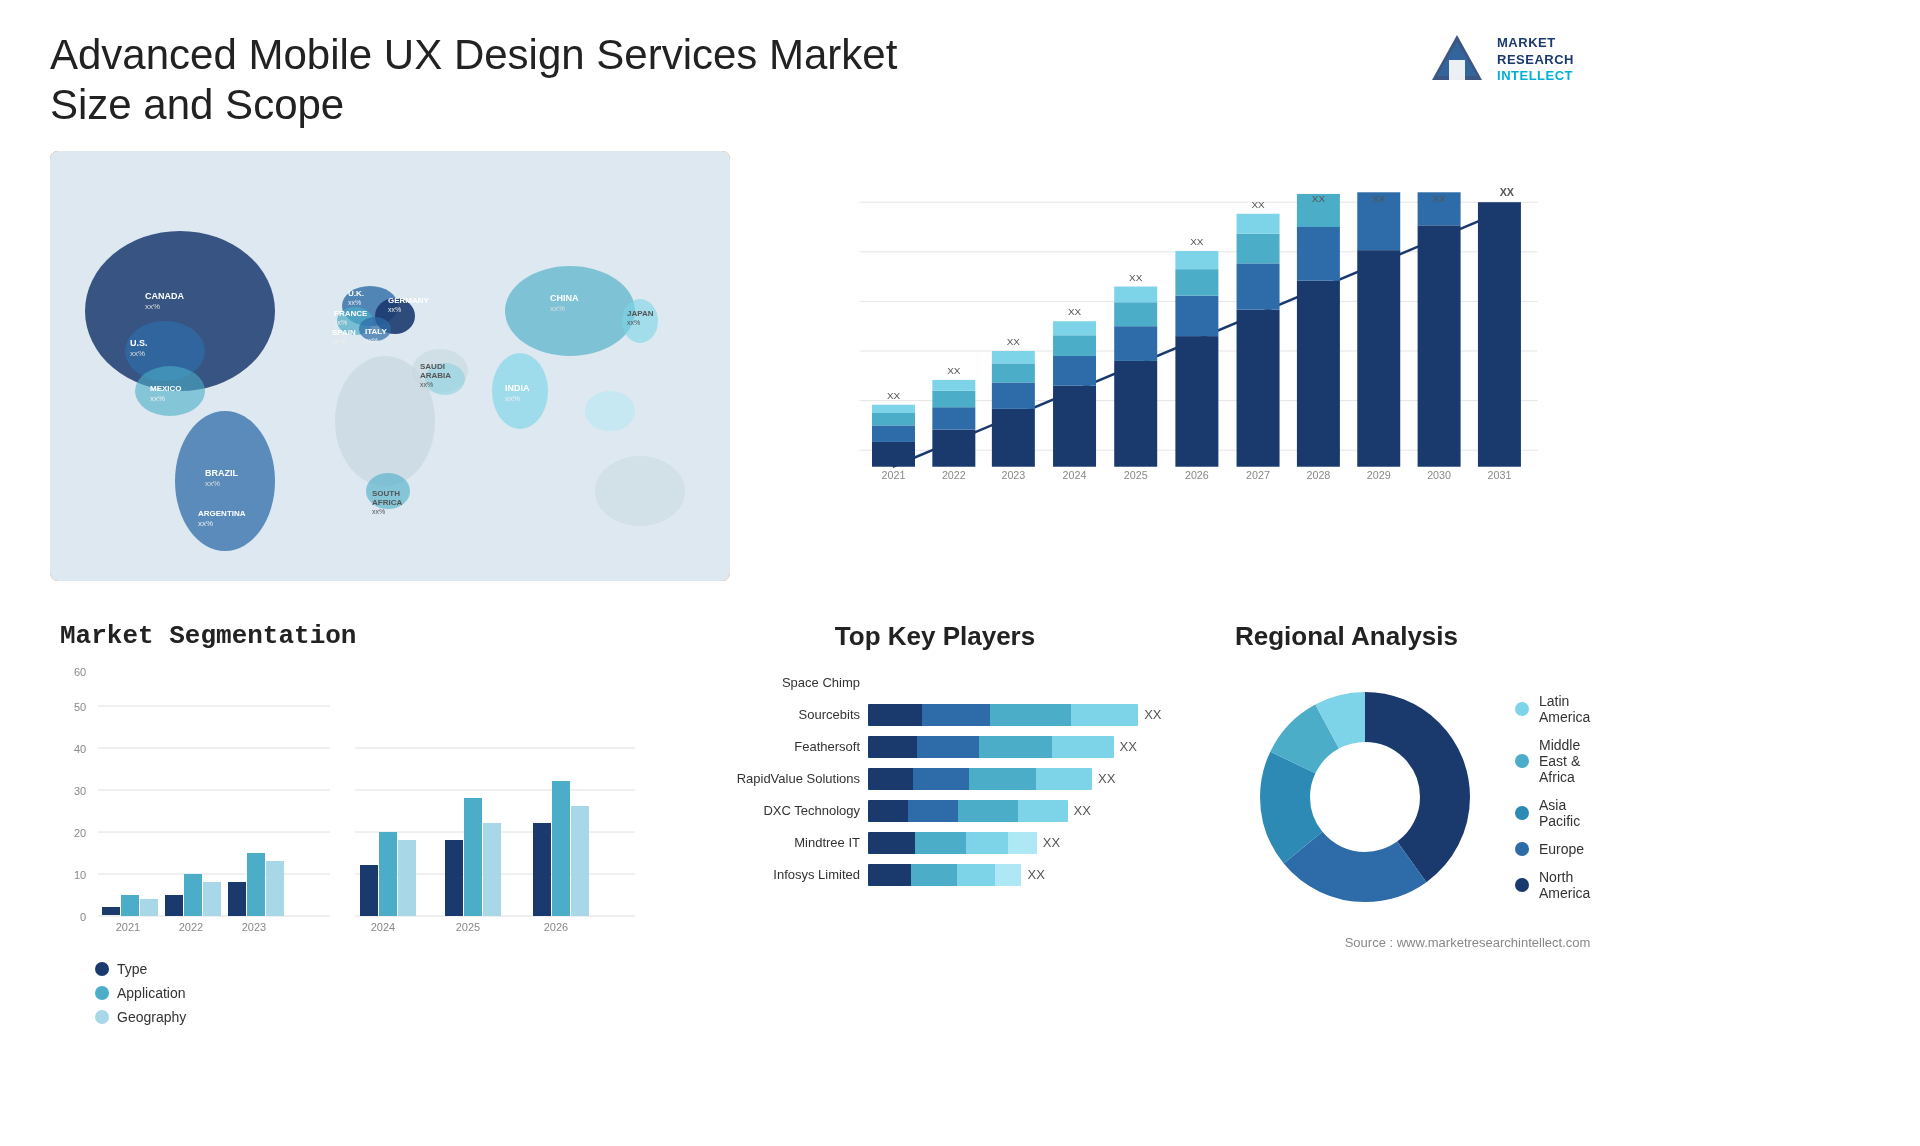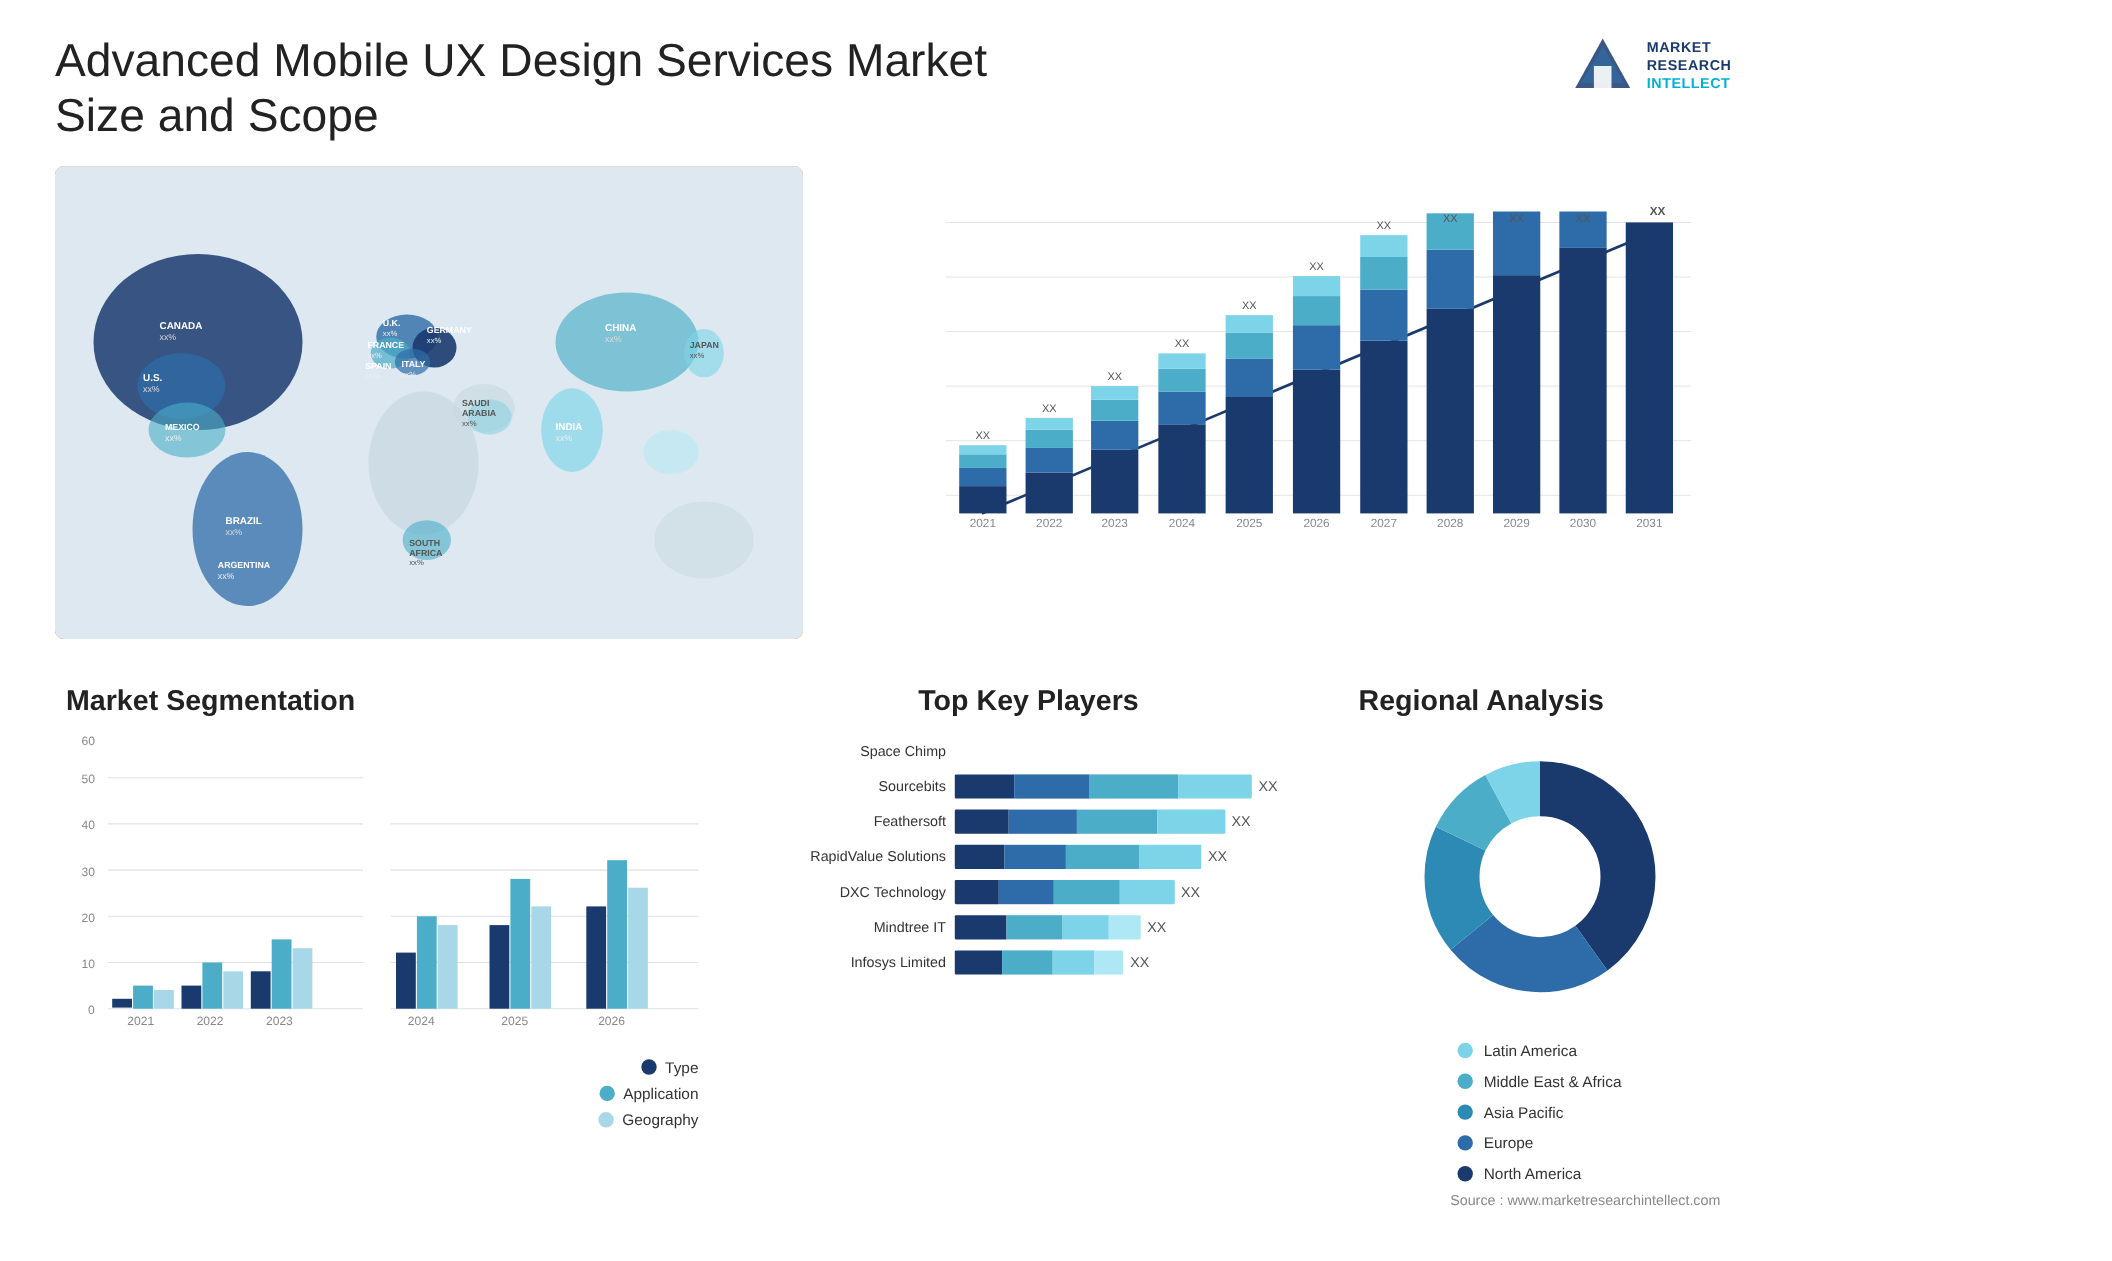--- a/index.html
+++ b/index.html
@@ -94,28 +94,28 @@
     
     .segmentation-container {
       flex: 0 0 430px;
       padding: 10px;
     }
     .section-title {
       font-size: 26px;
       font-weight: 700;
       color: #222;
       margin-bottom: 15px;
+      font-family: Liberation Mono, monospace;
     }
     .seg-legend {
       display: flex;
       flex-direction: column;
       gap: 8px;
       margin-top: 15px;
       padding-left: 35px;
-      align-items: flex-end;
     }
     .legend-item {
       display: flex;
       align-items: center;
       gap: 8px;
       font-size: 14px;
       color: #333;
     }
     .legend-dot {
       width: 14px;
@@ -181,21 +181,20 @@
       font-size: 26px;
       font-weight: 700;
       color: #222;
       margin-bottom: 15px;
     }
     .regional-content {
       display: flex;
       gap: 20px;
       align-items: center;
       justify-content: center;
-      flex-direction: column;
     }
     .donut-svg {
       width: 260px;
       height: 260px;
       flex-shrink: 0;
     }
     .regional-legend {
       display: flex;
       flex-direction: column;
       gap: 12px;

